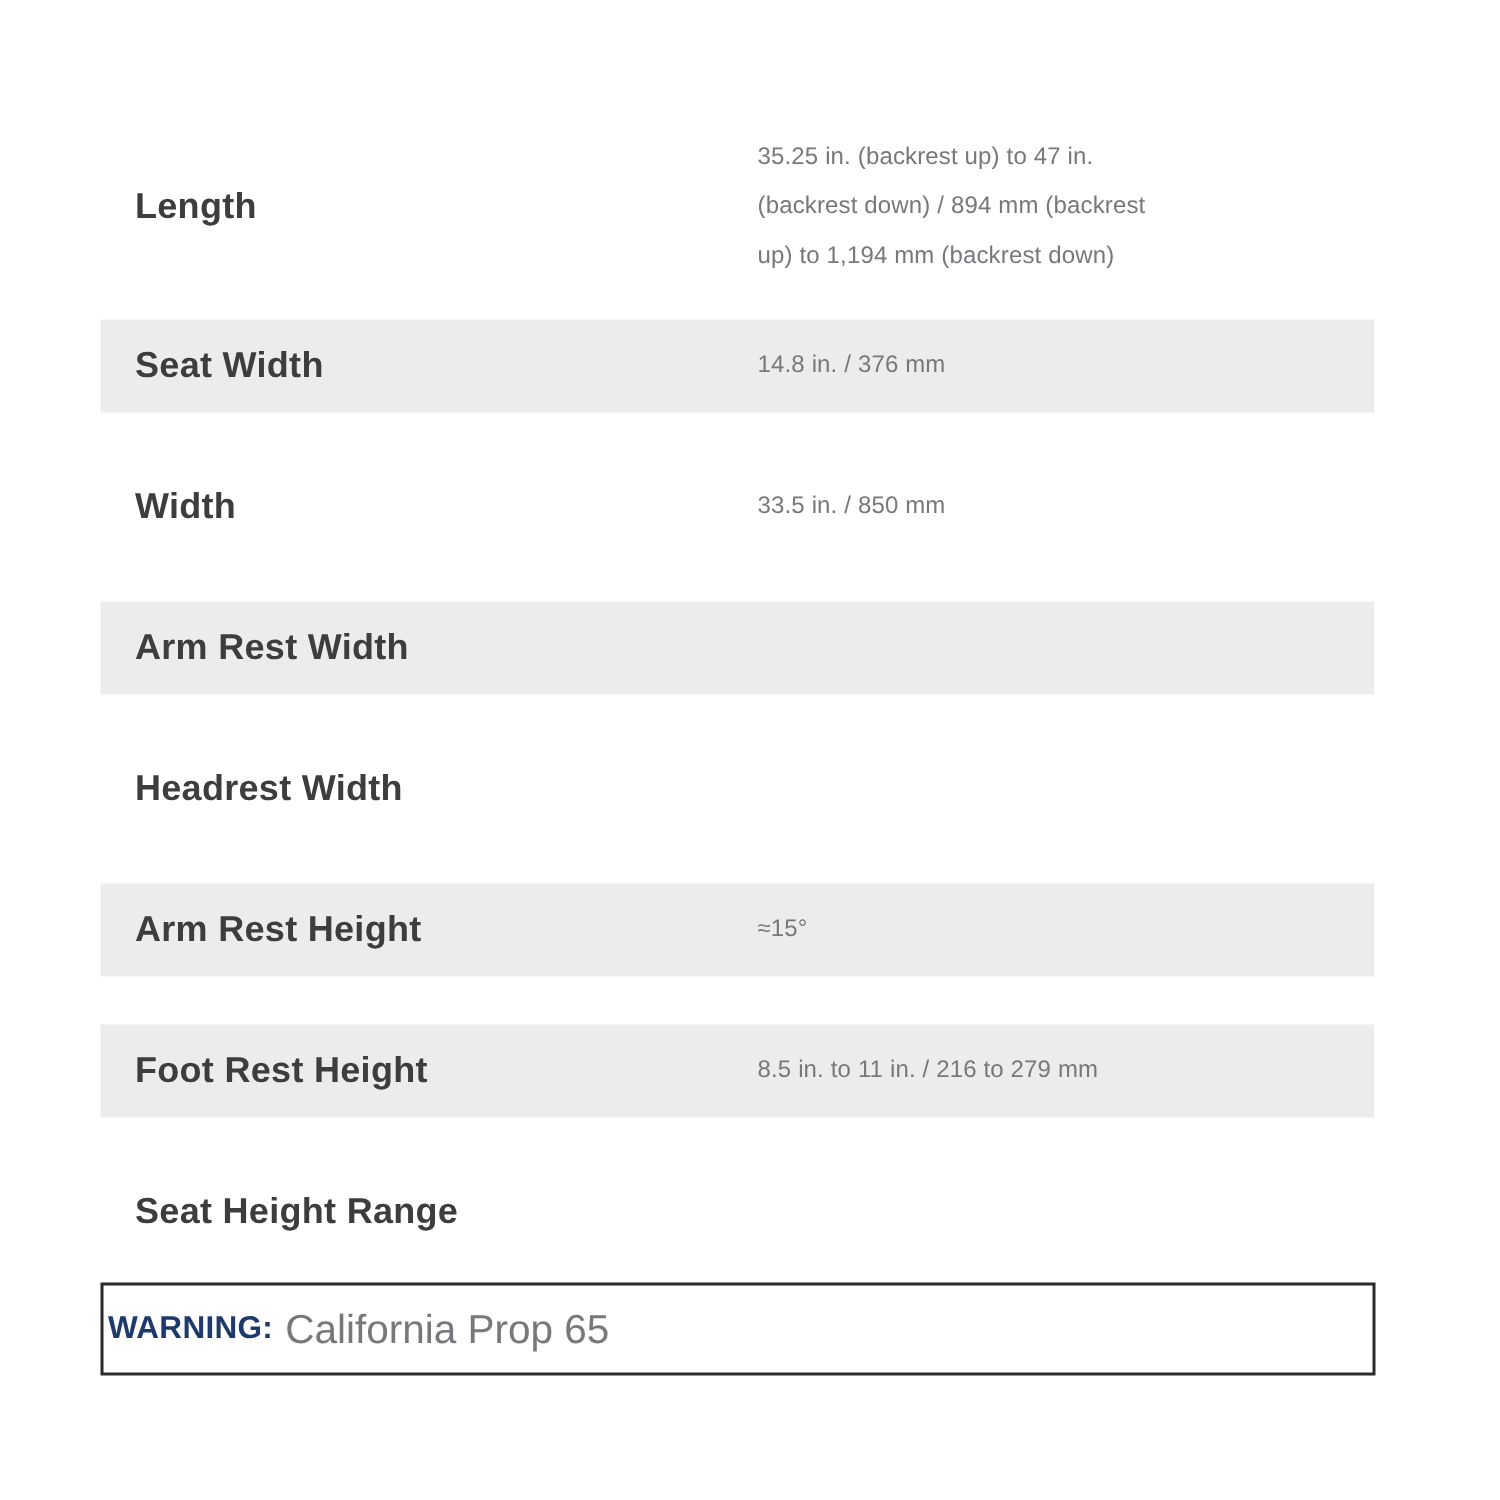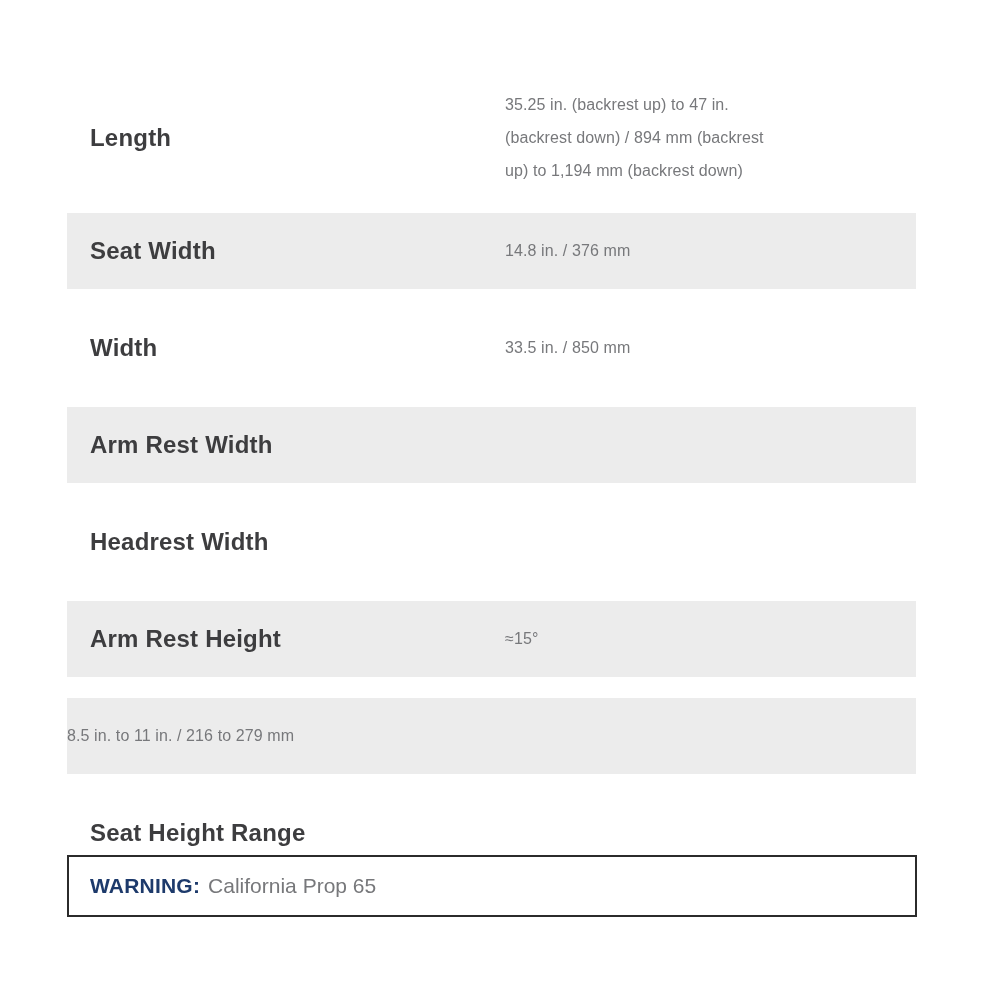--- a/index.html
+++ b/index.html
@@ -15,22 +15,22 @@
     position: absolute;
     left: 67px;
     top: 88px;
     width: 849px;
     display: flex;
     flex-direction: column;
   }
   .spec-row {
     display: flex;
     align-items: center;
-    height: 76px;
-    margin-bottom: 21px;
+    height: 62px;
+    margin-bottom: 32px;
     background: transparent;
   }
   .spec-row.shaded {
     background: #ececec;
   }
   .spec-row.first {
     height: 99px;
     margin-bottom: 26px;
   }
   .cell-label {
@@ -57,31 +57,31 @@
     position: absolute;
     left: 67px;
     top: 855px;
     width: 850px;
     height: 62px;
     box-sizing: border-box;
     border: 2px solid #2b2b2b;
     background: #ffffff;
     display: flex;
     align-items: center;
-    padding-left: 21px;
+    padding-left: 3px;
   }
   .warning-label {
     font-size: 21px;
     font-weight: 700;
     color: #1d3a6b;
     margin-right: 8px;
     letter-spacing: 0.2px;
   }
   .warning-text {
-    font-size: 21px;
+    font-size: 27px;
     color: #77787b;
   }
 </style>
 </head>
 <body>
 
 <div class="spec-table">
 
   <div class="spec-row first">
     <div class="cell-label">Length</div>
@@ -110,20 +110,21 @@
     <div class="cell-label">Headrest Width</div>
   </div>
 
   <div class="spec-row shaded">
     <div class="cell-label">Arm Rest Height</div>
     <div class="cell-value">≈15°</div>
   </div>
 
 
   <div class="spec-row shaded">
+    <div class="cell-label">Foot Rest Height</div>
     <div class="cell-value">8.5 in. to 11 in. / 216 to 279 mm</div>
   </div>
 
   <div class="spec-row">
     <div class="cell-label">Seat Height Range</div>
   </div>
 
 </div>
 
 <div class="warning-box">

